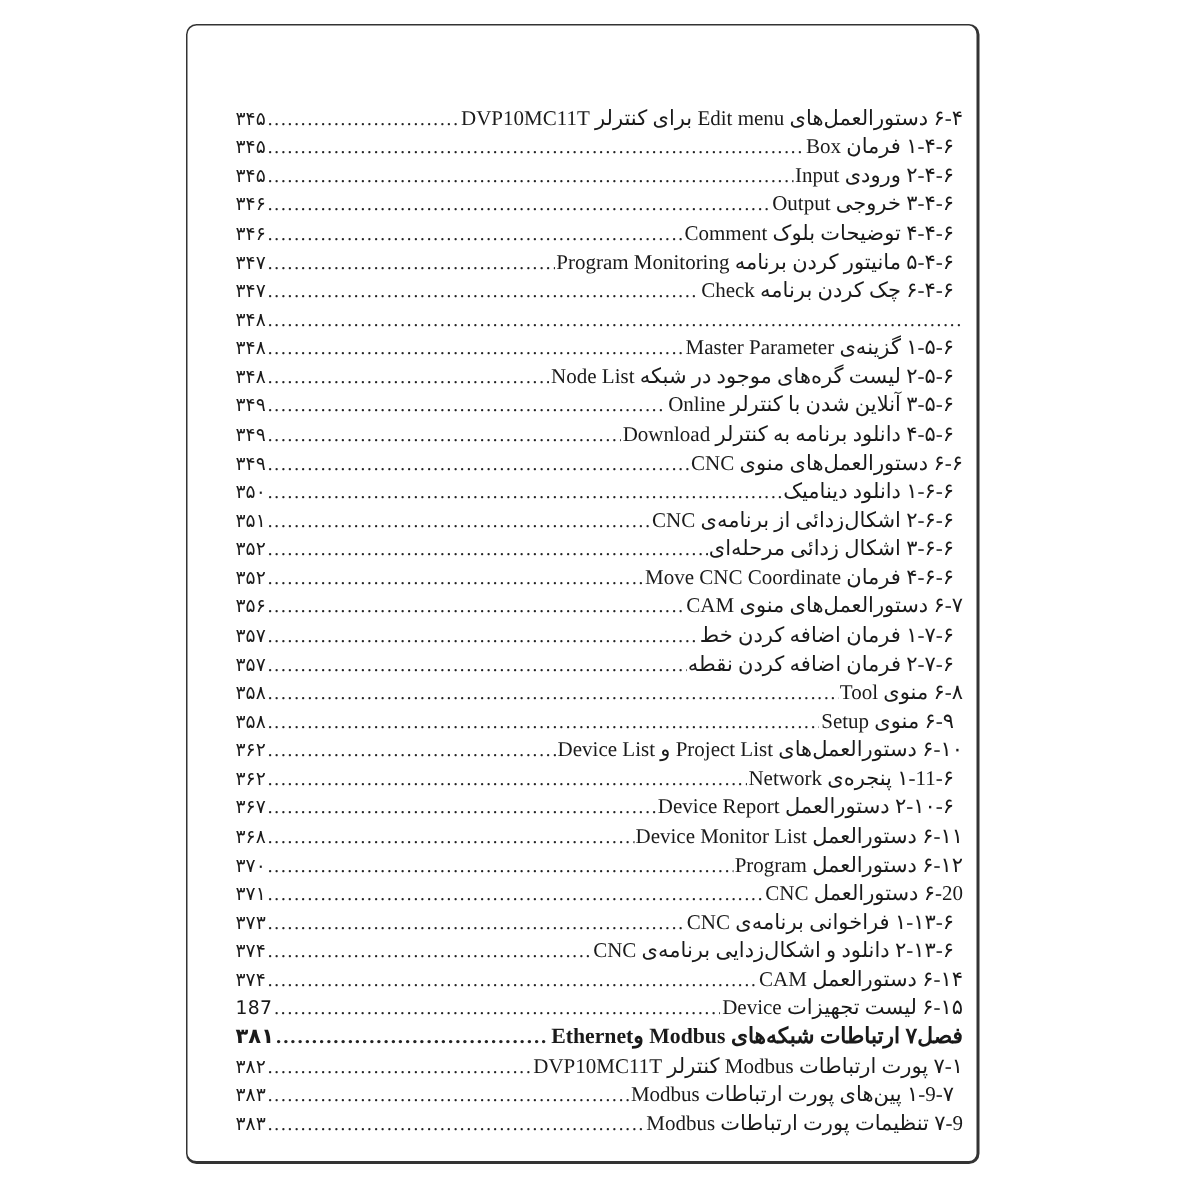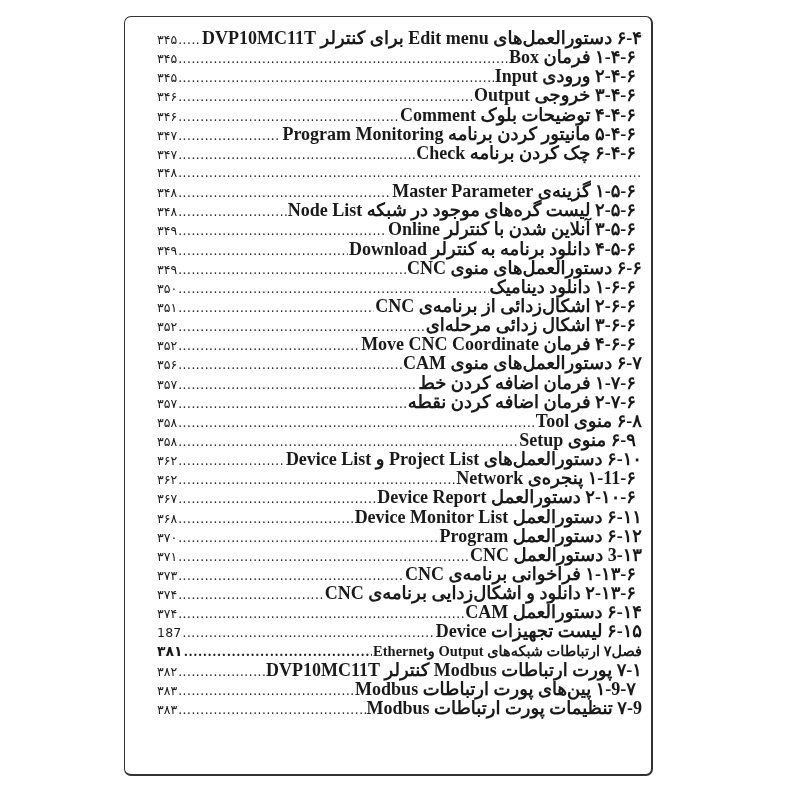--- a/index.html
+++ b/index.html
@@ -4,25 +4,25 @@
 <style>
   html, body { margin:0; padding:0; background:#ffffff; }
   body { width:800px; height:800px; position:relative; overflow:hidden;
          font-family:"DejaVu Serif","Liberation Serif",serif; color:#1a1a1a; }
   .frame { position:absolute; left:124px; top:16px; width:529px; height:760px;
            border:1.5px solid #333; border-right-width:2.5px; border-bottom-width:2.5px;
            border-radius:7px; box-sizing:border-box; background:#fff; }
   .toc { position:absolute; left:157px; top:29px; width:485px; }
   .row { position:relative; height:19.15px; line-height:19px; display:flex; flex-direction:row;
          align-items:baseline; white-space:nowrap; }
-  .row .page { font-size:12.5px; flex:0 0 auto; direction:rtl; font-family:"DejaVu Sans","Liberation Sans",sans-serif; letter-spacing:0.2px; }
+  .row .page { font-size:12.5px; flex:0 0 auto; direction:rtl; font-family:"DejaVu Sans","Liberation Sans",sans-serif; letter-spacing:0.2px;margin-top:40px; }
   .row .dots { flex:1 1 auto; overflow:hidden; font-size:12px; margin:0 1px; letter-spacing:0.6px; color:#222; }
   .row .dots::before { content:"...................................................................................................................................................................................................................................."; }
-  .row .title { flex:0 0 auto; direction:rtl; unicode-bidi:plaintext; font-size:18px; text-align:right;
-                font-family:"Liberation Serif","DejaVu Serif",serif;font-weight:bold; }
+  .row .title { flex:0 0 auto; direction:rtl; unicode-bidi:plaintext; font-size:14px; text-align:right;
+                font-family:"Liberation Serif","DejaVu Serif",serif; }
   .row.sub .title { padding-right:6px; }
   .row.chapter { font-weight:bold; font-size:14px; }
   .row.chapter .title { font-size:14.5px; font-weight:bold; }
   .row.chapter .page { font-size:14px; font-weight:bold; }
   .row.chapter .dots { font-weight:bold; }
 </style>
 </head>
 <body>
 
 <div class="frame"></div>
@@ -158,21 +158,21 @@
       <span class="title">۶-۱۱ دستورالعمل Device Monitor List</span>
     </div>
   <div class="row">
       <span class="page">۳۷۰</span>
       <span class="dots"></span>
       <span class="title">۶-۱۲ دستورالعمل Program</span>
     </div>
   <div class="row">
       <span class="page">۳۷۱</span>
       <span class="dots"></span>
-      <span class="title">3-۱۳ دستورالعمل CNC</span>
+      <span class="title">۶-20 دستورالعمل CNC</span>
     </div>
   <div class="row sub">
       <span class="page">۳۷۳</span>
       <span class="dots"></span>
       <span class="title">۱-۱۳-۶ فراخوانی برنامه‌ی CNC</span>
     </div>
   <div class="row sub">
       <span class="page">۳۷۴</span>
       <span class="dots"></span>
       <span class="title">۲-۱۳-۶ دانلود و اشکال‌زدایی برنامه‌ی CNC</span>
@@ -183,21 +183,21 @@
       <span class="title">۶-۱۴ دستورالعمل CAM</span>
     </div>
   <div class="row">
       <span class="page">187</span>
       <span class="dots"></span>
       <span class="title">۶-۱۵ لیست تجهیزات Device</span>
     </div>
   <div class="row chapter">
       <span class="page">۳۸۱</span>
       <span class="dots"></span>
-      <span class="title">فصل۷ ارتباطات شبکه‌های Output وEthernet</span>
+      <span class="title">فصل۷ ارتباطات شبکه‌های Modbus وEthernet</span>
     </div>
   <div class="row">
       <span class="page">۳۸۲</span>
       <span class="dots"></span>
       <span class="title">۷-۱ پورت ارتباطات Modbus کنترلر DVP10MC11T</span>
     </div>
   <div class="row sub">
       <span class="page">۳۸۳</span>
       <span class="dots"></span>
       <span class="title">۱-9-۷ پین‌های پورت ارتباطات Modbus</span>

